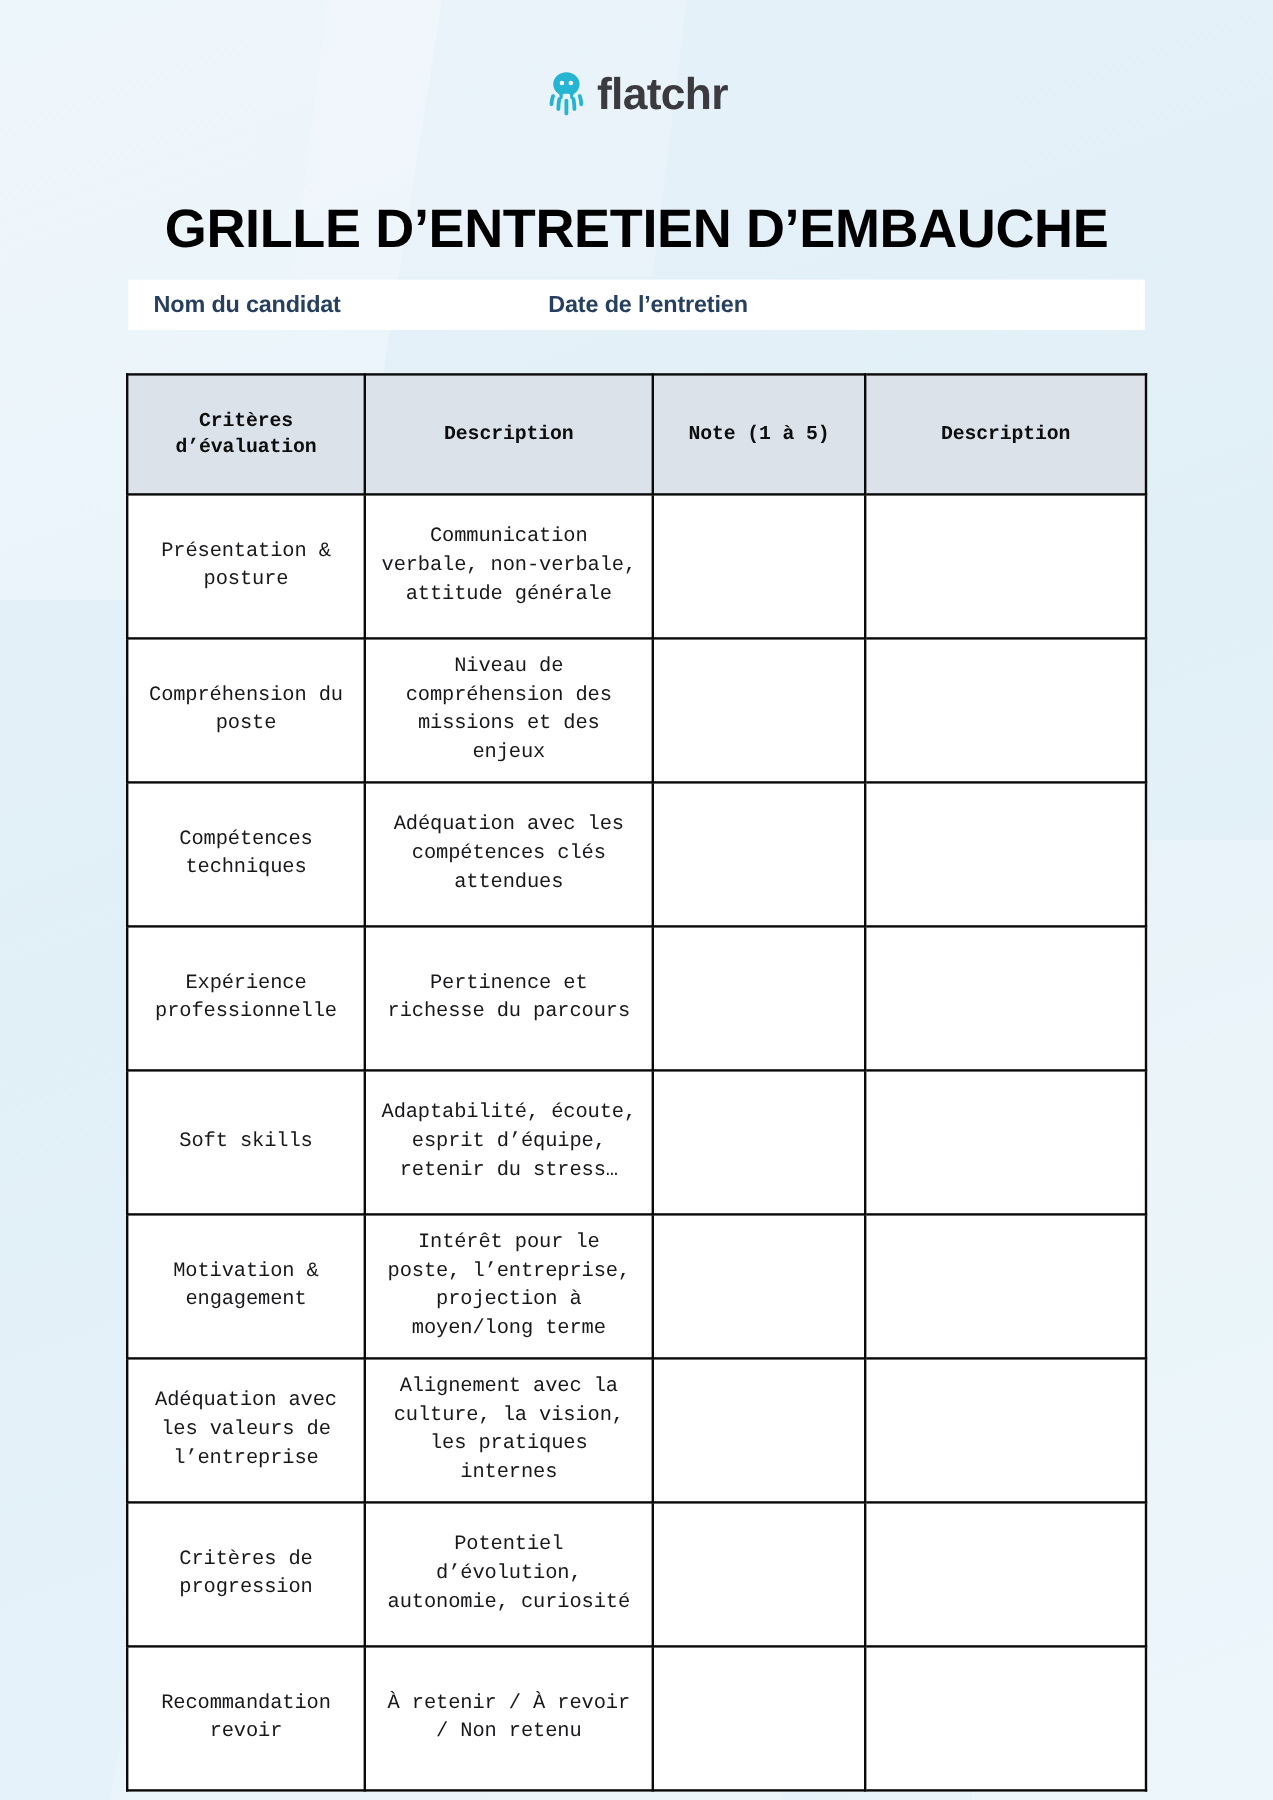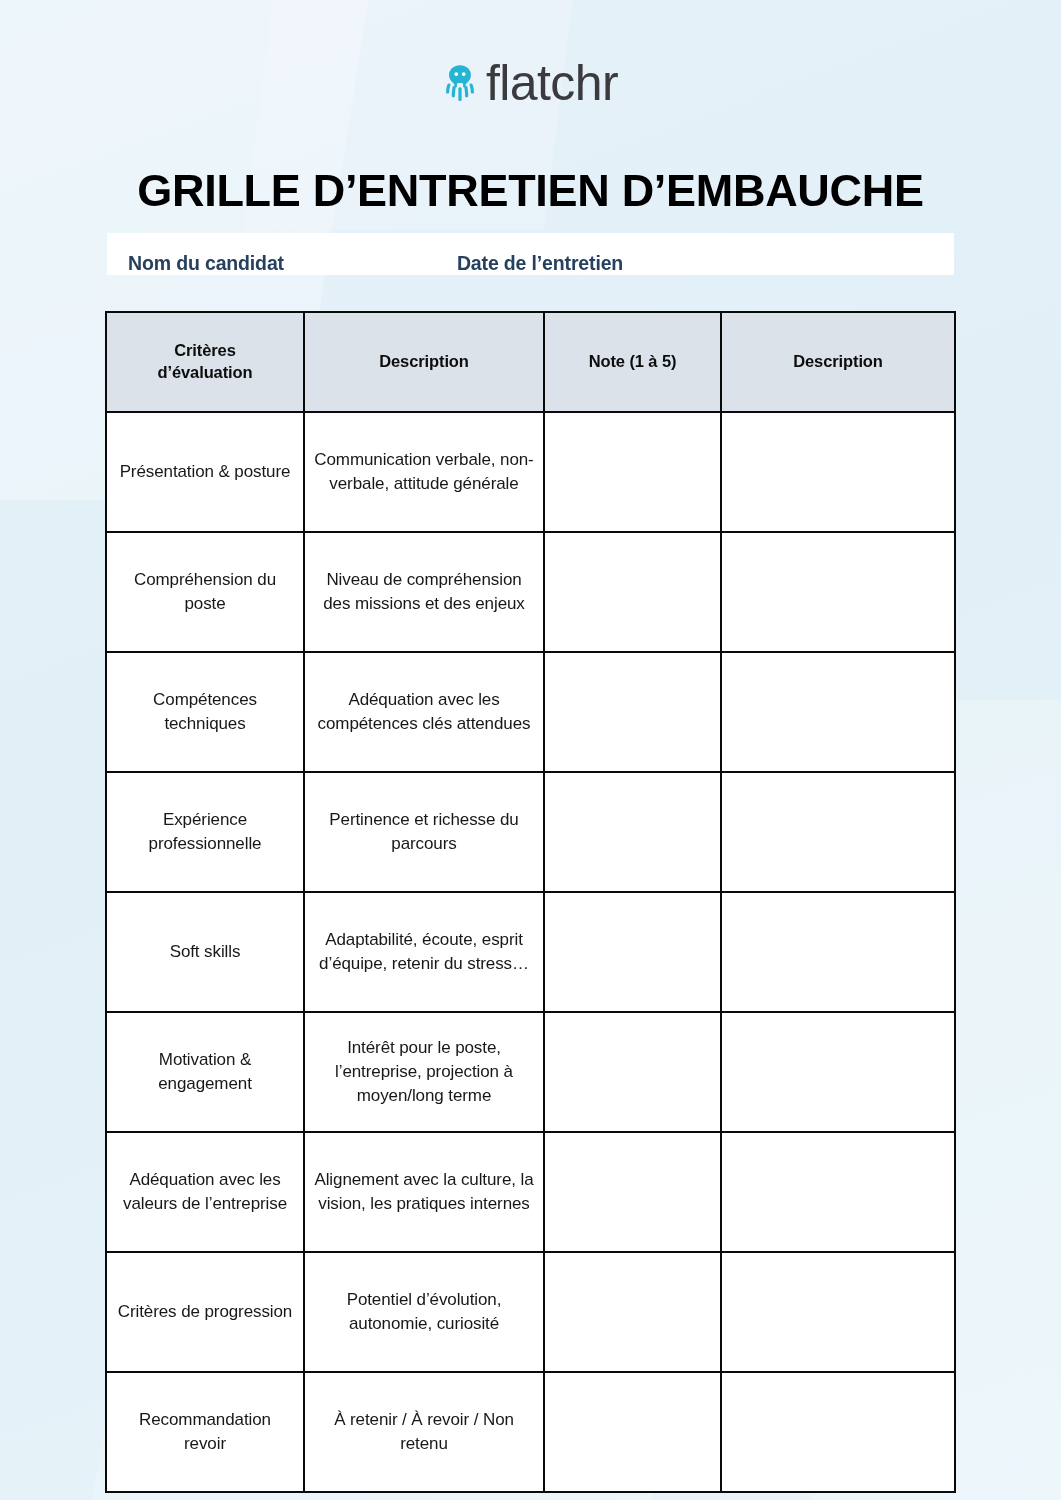--- a/index.html
+++ b/index.html
@@ -69,22 +69,22 @@
     align-items: center;
     justify-content: center;
     gap: 9px;
   }
   .brand-mark {
     width: 34px;
     height: 40px;
     display: block;
   }
   .brand-name {
-    font-size: 50px;
-    font-weight: 400;
+    font-size: 37px;
+    font-weight: 700;
     letter-spacing: -0.6px;
     color: #3b3b3f;
     line-height: 1;
   }
 
   
   .doc-title {
     position: absolute;
     left: 0; right: 0;
     top: 137px;
@@ -104,21 +104,21 @@
     left: 107px;
     top: 233px;
     width: 847px;
     height: 42px;
     background: #ffffff;
     display: flex;
     align-items: center;
   }
   .meta-field {
     display: flex;
-    align-items: flex-end;
+    align-items: center;
     height: 100%;
   }
   .meta-field.name  { padding-left: 21px; }
   .meta-field.date  { padding-left: 161px; }
   .meta-label {
     font-size: 19.5px;
     font-weight: 700;
     color: #27405f;
     letter-spacing: -0.15px;
     white-space: nowrap;
@@ -129,20 +129,21 @@
     margin-left: 12px;
     white-space: nowrap;
   }
 
   
   .grid-wrap {
     position: absolute;
     left: 105px;
     top: 311px;
     width: 677px;
+    font-family: Liberation Mono, monospace;
   }
   table.grid {
     width: 100%;
     border-collapse: collapse;
     table-layout: fixed;
     background: #ffffff;
   }
   table.grid th,
   table.grid td {
     border: 2.5px solid #0a0a0a;

